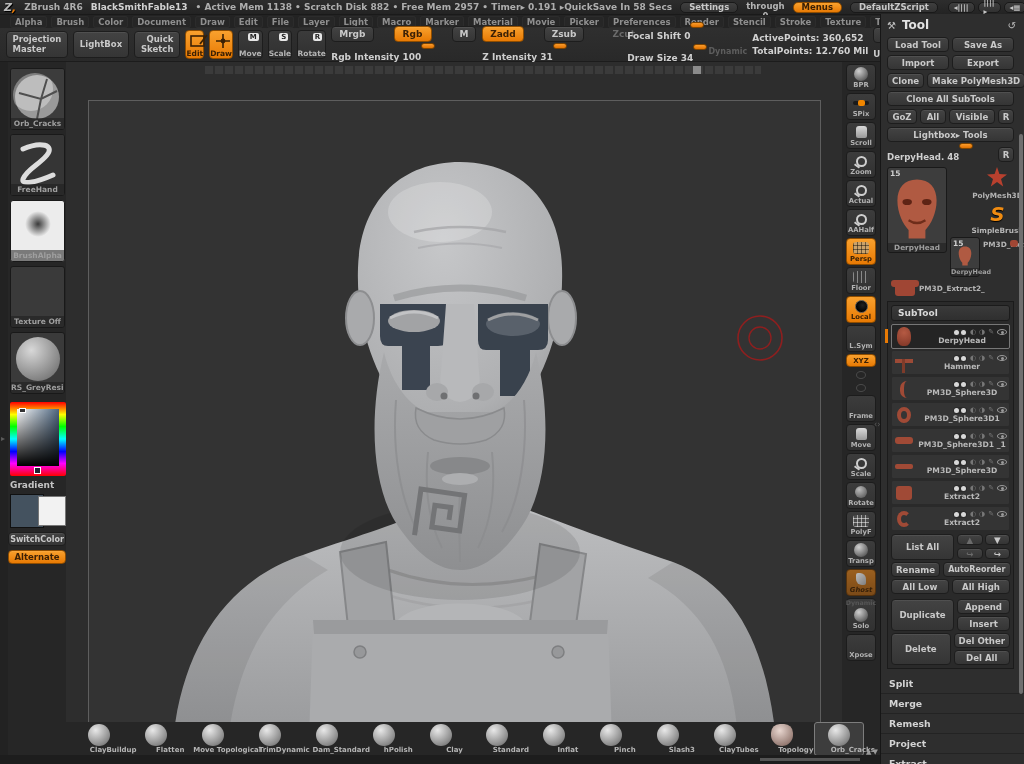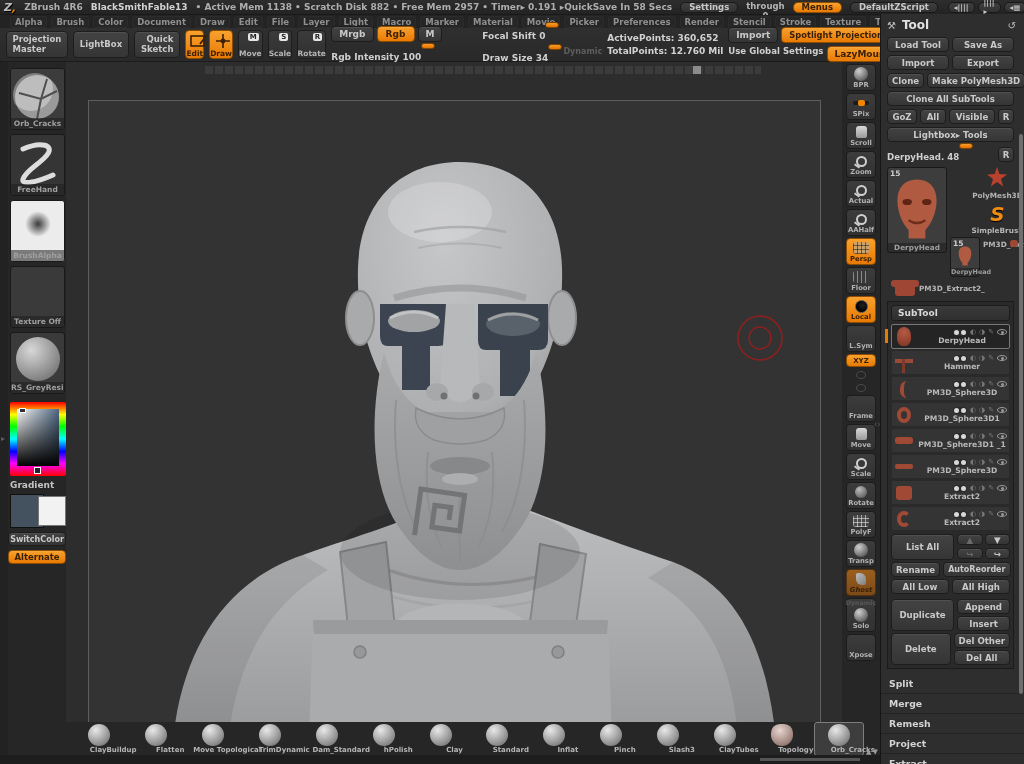--- a/index.html
+++ b/index.html
@@ -49,21 +49,21 @@
     border-bottom:1px solid #1c1c1c; display:flex; align-items:center; gap:5px; padding:0 6px; }
   .shelf-big { flex-direction:column; line-height:1.1; height:27px; font-size:8.5px; padding:1px 6px; }
   .tool-toggle { width:29px; height:29px; border-radius:4px; display:flex; flex-direction:column;
     align-items:center; justify-content:flex-end; font-size:7.5px; font-weight:bold; position:relative; }
   .tool-toggle.orange { background:linear-gradient(#f9a12e,#e87a04); border:1px solid #8f4d00; color:#3a2005; }
   .tool-toggle.plain { background:linear-gradient(#3b3b3b,#303030); border:1px solid #1d1d1d; color:#b5b5b5; }
   .tool-toggle .badge { position:absolute; top:2px; right:3px; background:#e6e6e6; color:#222;
     font-size:7px; font-weight:bold; padding:0 2px; border-radius:2px; }
   .tt-glyph { position:absolute; top:3px; left:4px; }
   .shelf-col { display:flex; flex-direction:column; gap:3px; justify-content:center; }
-  .shelf-row { display:flex; gap:3px; }
+  .shelf-row { display:flex; gap:20px; align-items:center; }
   .stat { font-size:9px; font-weight:bold; color:#d2d2d2; white-space:nowrap; }
   .dyn { font-size:8px; font-weight:bold; color:#5d5d5d; }
 
   
   #lefttray { left:0; top:62px; width:66px; height:694px; background:#262626; }
   #lefttray .edge { position:absolute; left:0; top:0; width:8px; height:100%; background:#222; }
   .lt-thumb { position:absolute; left:10px; width:55px; height:62px; background:#3a3a3a;
     border:1px solid #191919; border-radius:3px; overflow:hidden; }
   .lt-label { position:absolute; left:0; right:0; bottom:0; font-size:7.5px; font-weight:bold;
     color:#9f9f9f; text-align:center; background:rgba(30,30,30,.55); padding:1px 0; white-space:nowrap; }
@@ -283,20 +283,31 @@
   </span>
   <span class="shelf-col" style="width:148px">
     <span class="shelf-row">
       <span class="btn">Mrgb</span>
       <span class="btn orange" style="width:38px">Rgb</span>
       <span class="btn">M</span>
     </span>
     <span class="slider" style="width:146px">
       <span class="lab">Rgb Intensity 100</span>
       <span class="track"><span class="handle" style="left:88%"></span></span>
+    </span>
+  </span>
+  <span class="shelf-col" style="width:140px">
+    <span class="shelf-row">
+      <span class="btn orange">Zadd</span>
+      <span class="btn">Zsub</span>
+      <span class="btn dim" style="background:none;border-color:transparent;box-shadow:none">Zcut</span>
+    </span>
+    <span class="slider" style="width:130px">
+      <span class="lab">Z Intensity 31</span>
+      <span class="track"><span class="handle" style="left:31%"></span></span>
     </span>
   </span>
   <span class="shelf-col" style="width:124px">
     <span class="slider" style="width:120px">
       <span class="lab">Focal Shift 0</span>
       <span class="track"><span class="handle" style="left:52%"></span></span>
     </span>
     <span class="slider" style="width:120px">
       <span class="lab">Draw Size 34</span>
       <span class="dyn" style="position:absolute;right:0;top:1px">Dynamic</span>

